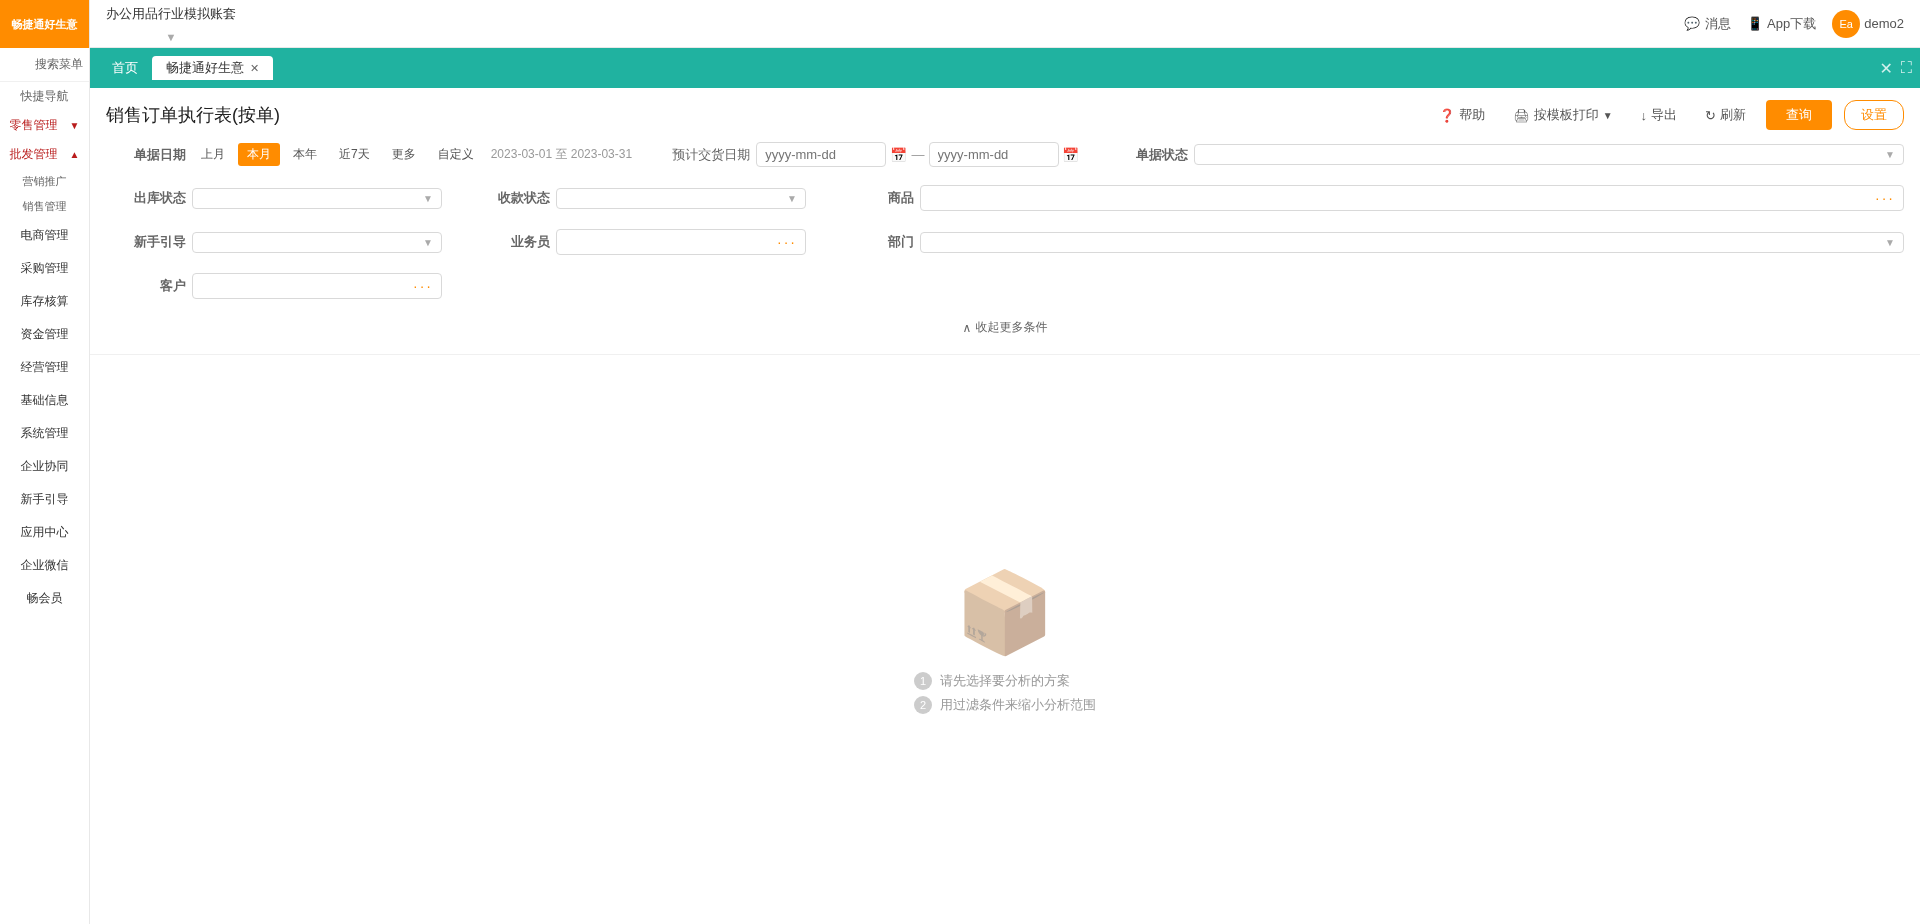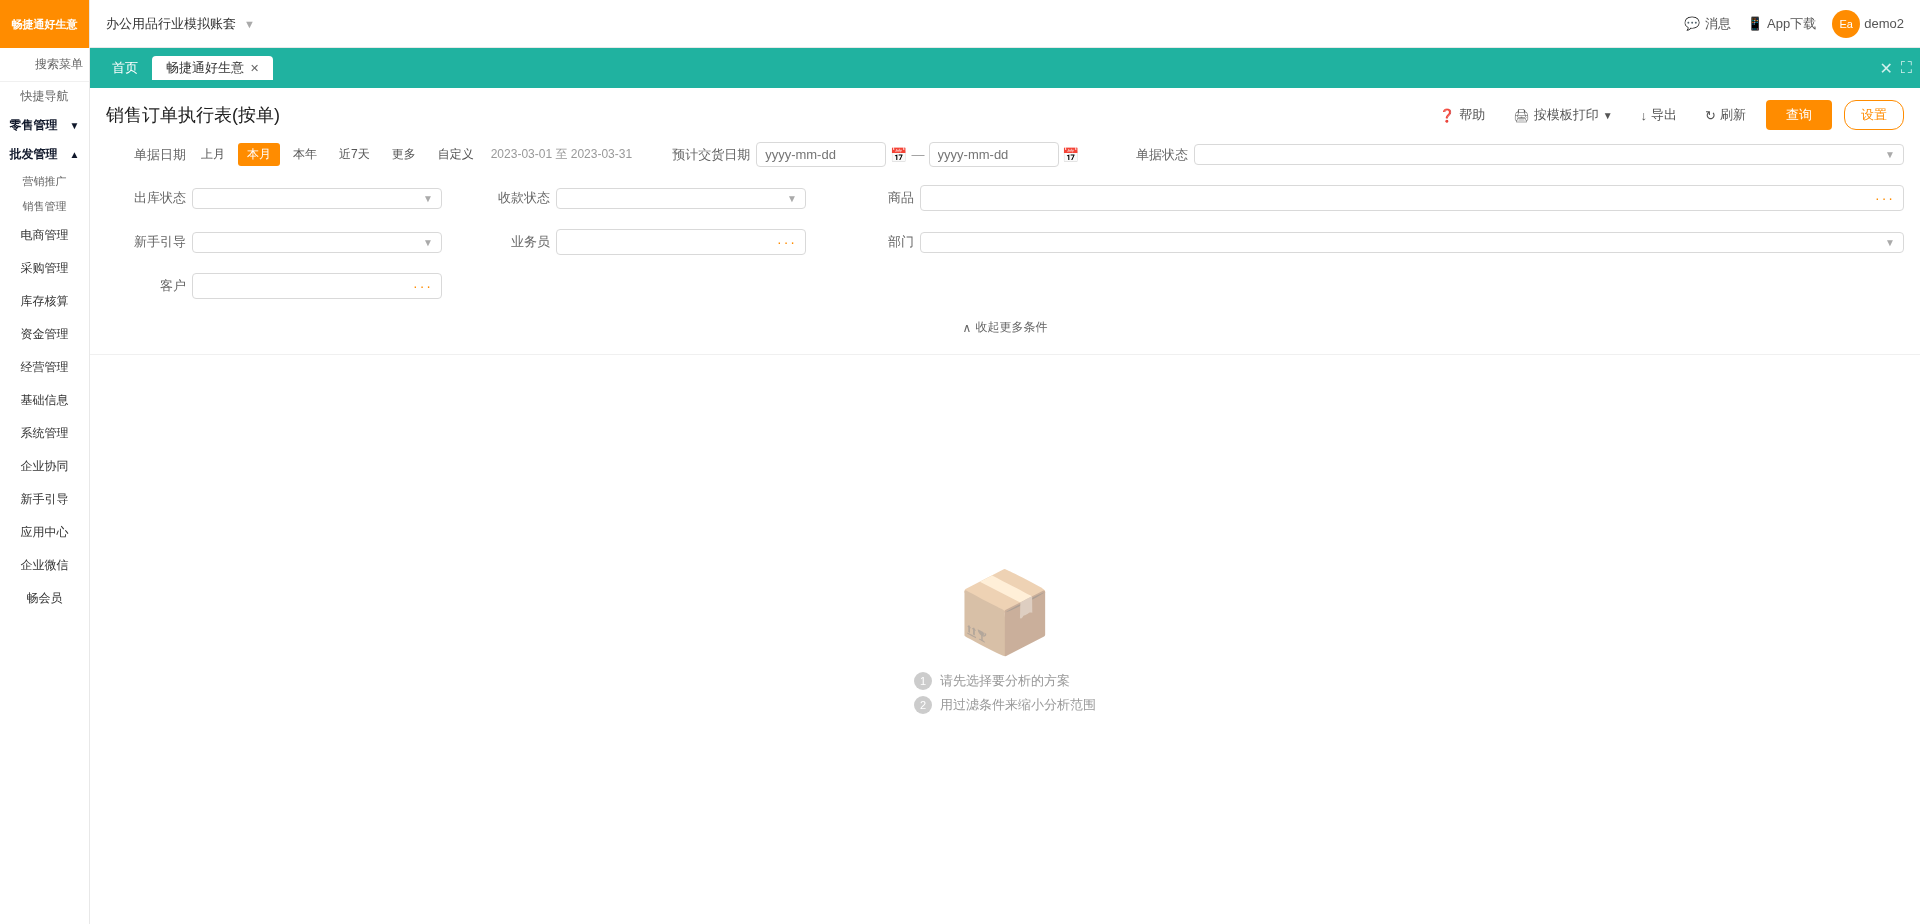--- a/index.html
+++ b/index.html
@@ -51,28 +51,27 @@
       cursor: pointer;
       display: flex;
       flex-direction: column;
       align-items: center;
       gap: 2px;
     }
     .sidebar-category {
       width: 100%;
       padding: 6px 4px;
       font-size: 12px;
-      color: #0f172a;
+      color: #b91c1c;
       text-align: center;
       cursor: pointer;
       display: flex;
       align-items: center;
       justify-content: center;
       gap: 12px;
-      font-weight: bold;
     }
     .sidebar-sub-item {
       width: 100%;
       padding: 5px 4px;
       font-size: 11px;
       color: #666;
       text-align: center;
       cursor: pointer;
     }
 
@@ -93,20 +92,21 @@
       justify-content: space-between;
       padding: 0 16px;
       border-bottom: 1px solid #e8e8e8;
     }
     .top-header-left {
       display: flex;
       align-items: center;
       gap: 8px;
       font-size: 13px;
       color: #333;
+      flex-direction: column;
     }
     .top-header-right {
       display: flex;
       align-items: center;
       gap: 16px;
       font-size: 13px;
       color: #333;
     }
     .header-icon-btn {
       display: flex;
@@ -317,20 +317,21 @@
       align-items: center;
       margin-bottom: 10px;
       gap: 8px;
     }
     .filter-label {
       font-size: 13px;
       color: #666;
       width: 80px;
       text-align: right;
       flex-shrink: 0;
+      font-weight: bold;
     }
     .filter-label-wide {
       font-size: 13px;
       color: #666;
       width: 90px;
       text-align: right;
       flex-shrink: 0;
     }
     .date-btn-group {
       display: flex;

